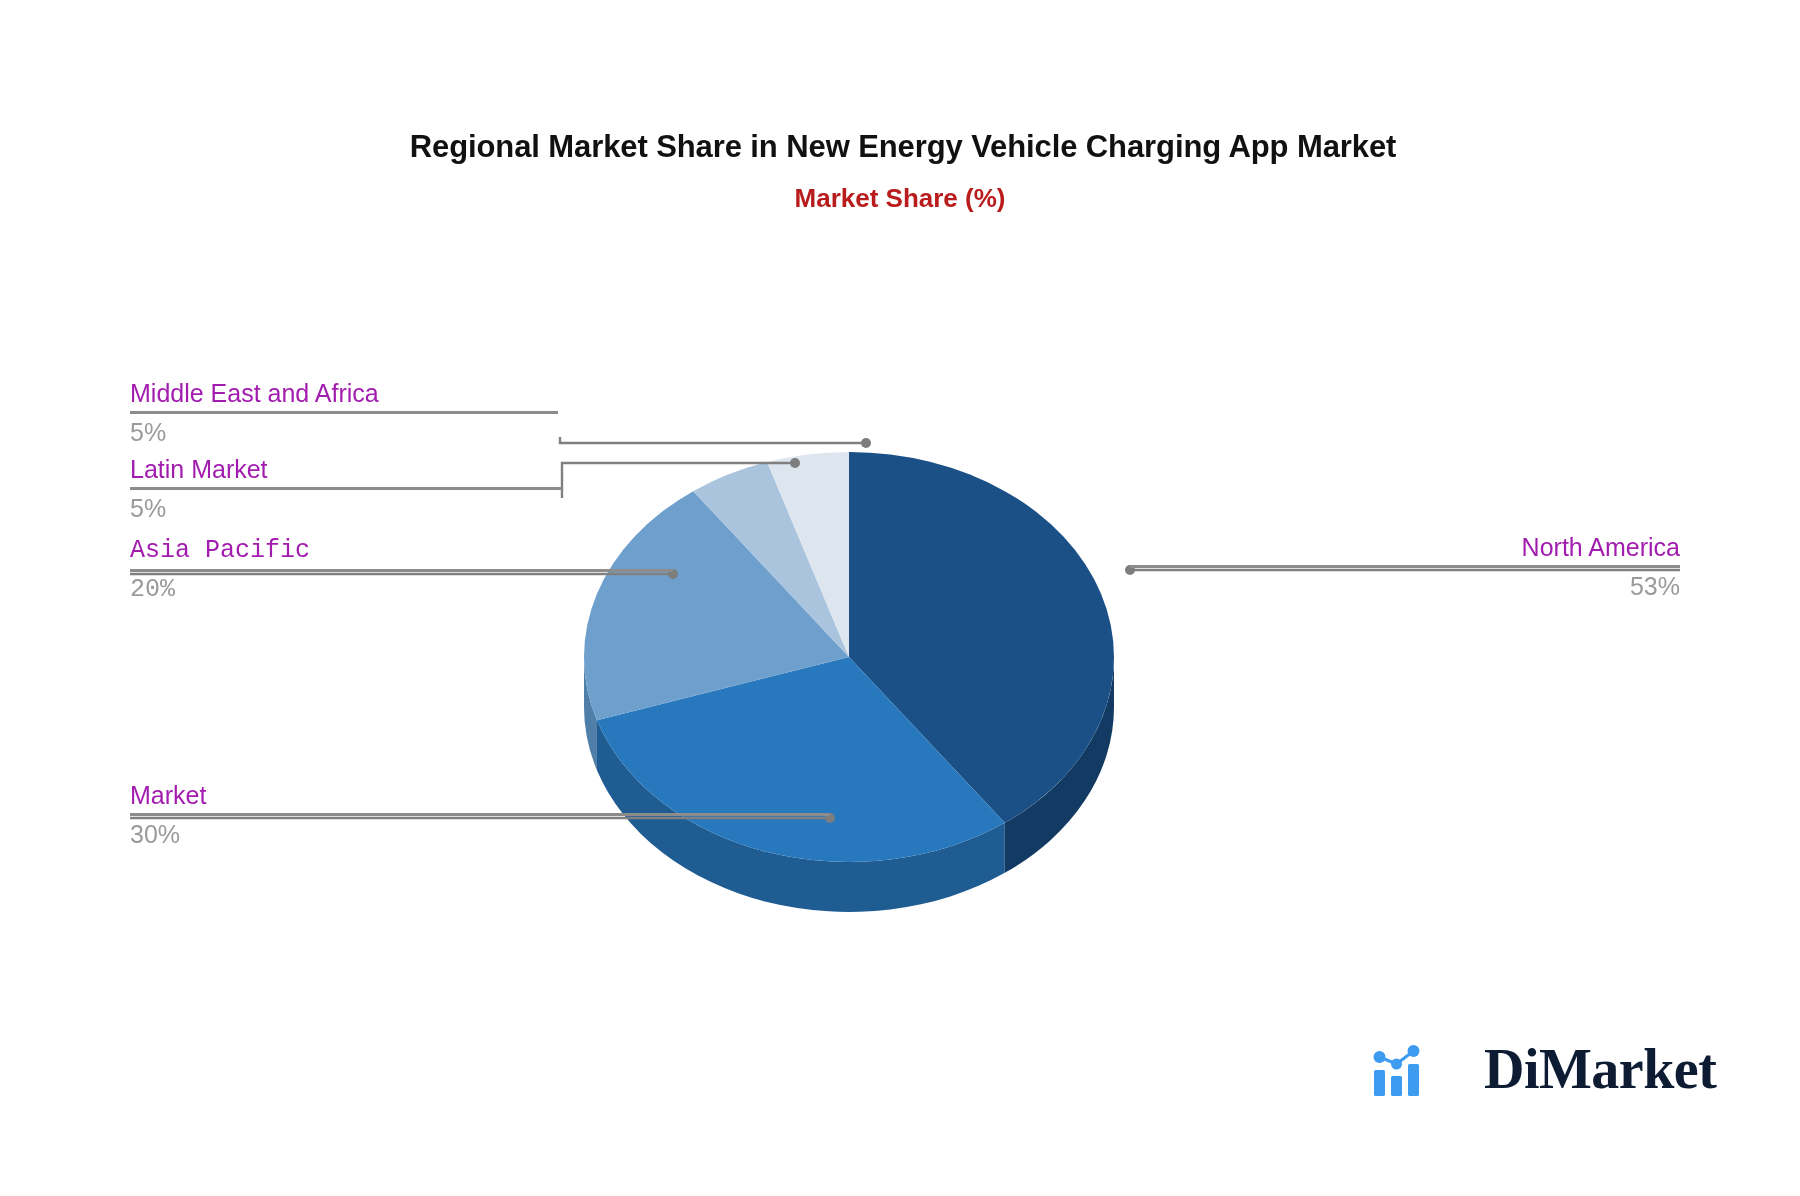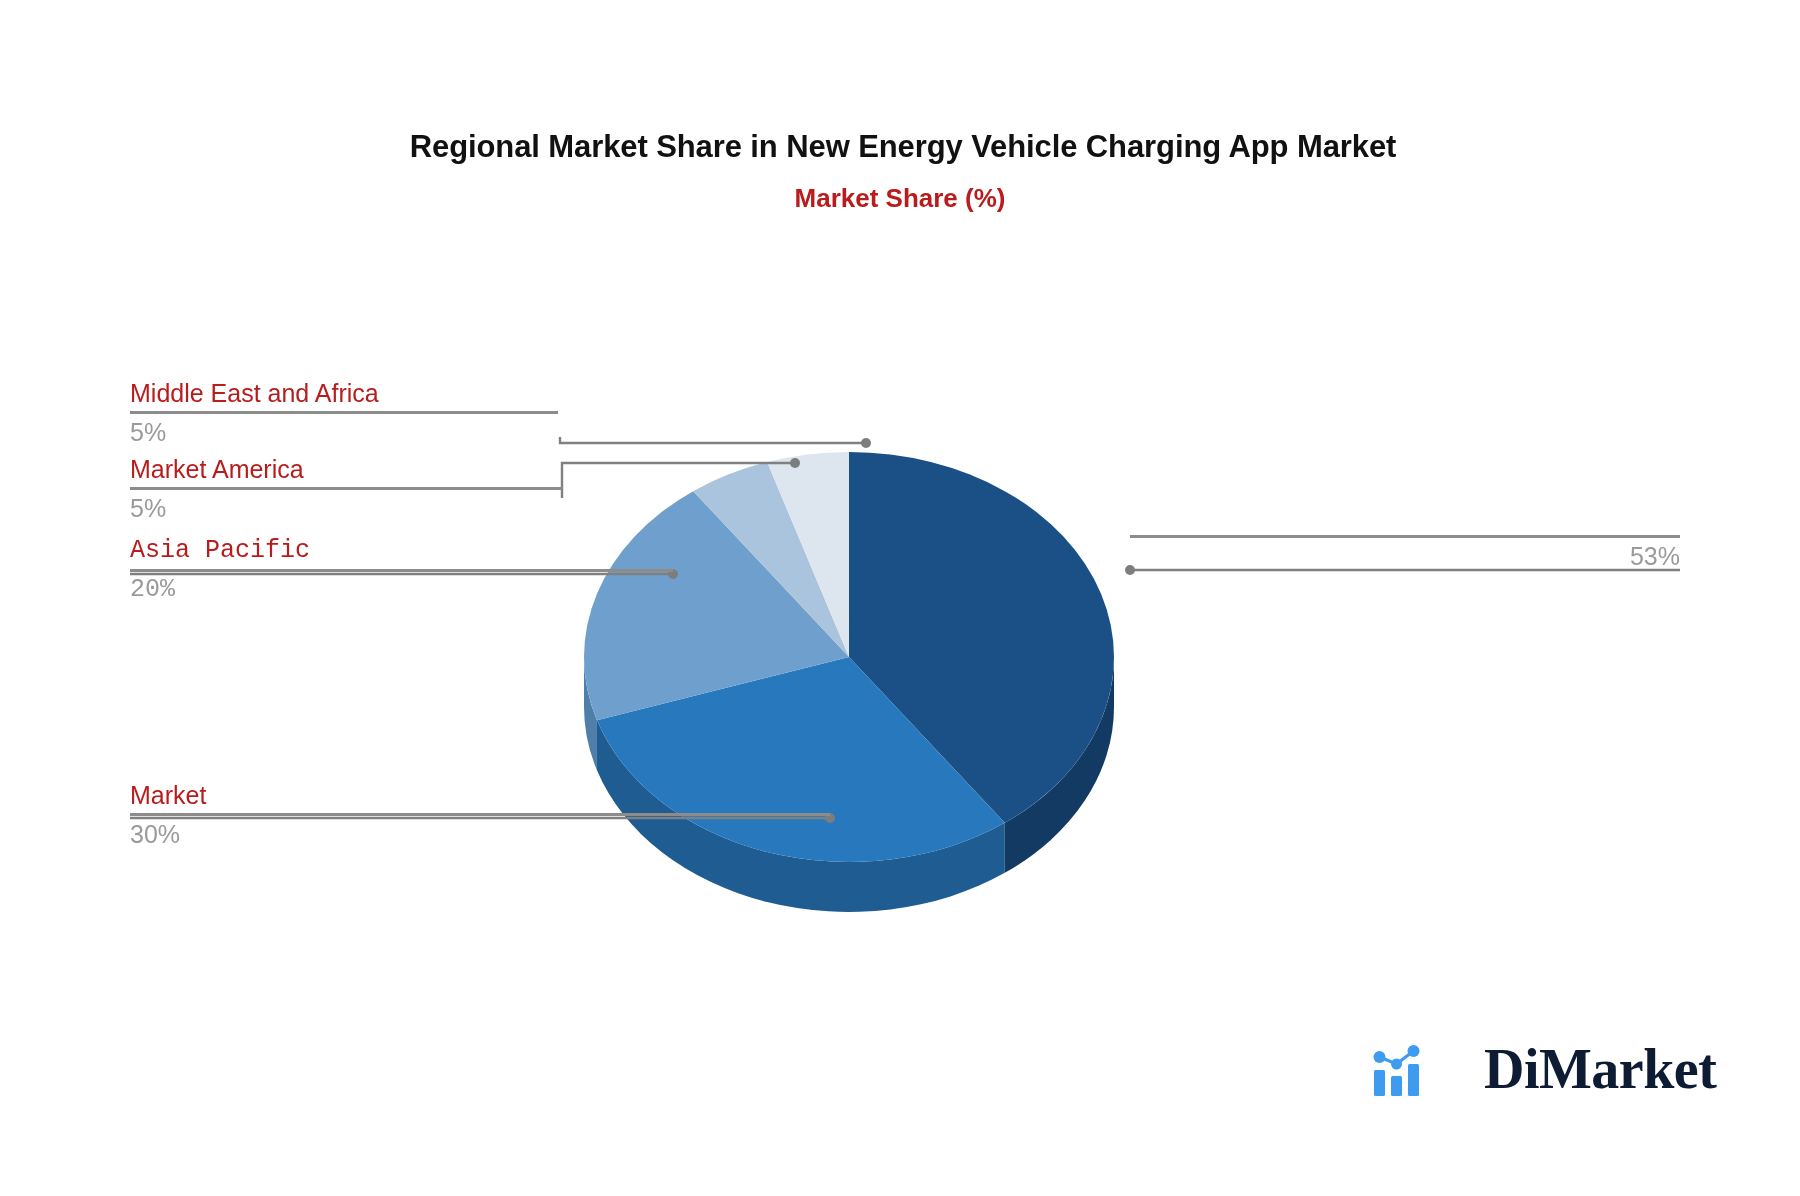--- a/index.html
+++ b/index.html
@@ -54,21 +54,21 @@
     display: block;
   }
 
   
   .callout {
     position: absolute;
     box-sizing: border-box;
   }
   .callout .cl-name {
     font-size: 25px;
-    color: #b91c1c;
+    color: #a21caf;
     line-height: 30px;
     white-space: nowrap;
   }
   .callout .cl-rule {
     height: 0;
     border-top: 3px solid #8c8c8c;
     margin-top: 3px;
   }
   .callout .cl-value {
     font-size: 25px;
@@ -158,38 +158,39 @@
     </g>
   </svg>
 
   <div class="callout left" style="left:130px; top:378px; width:428px;">
     <div class="cl-name">Middle East and Africa</div>
     <div class="cl-rule"></div>
     <div class="cl-value">5%</div>
   </div>
 
   <div class="callout left" style="left:130px; top:454px; width:432px;">
-    <div class="cl-name">Market America</div>
+    <div class="cl-name">Latin Market</div>
     <div class="cl-rule"></div>
     <div class="cl-value">5%</div>
   </div>
 
   <div class="callout left" style="left:130px; top:536px; width:543px;font-family:Liberation Mono, monospace;">
     <div class="cl-name">Asia Pacific</div>
     <div class="cl-rule"></div>
     <div class="cl-value">20%</div>
   </div>
 
   <div class="callout left" style="left:130px; top:780px; width:700px;">
     <div class="cl-name">Market</div>
     <div class="cl-rule"></div>
     <div class="cl-value">30%</div>
   </div>
 
   <div class="callout right" style="left:1130px; top:532px; width:550px;">
+    <div class="cl-name">North America</div>
     <div class="cl-rule"></div>
     <div class="cl-value">53%</div>
   </div>
 
   <div id="logo">
     <svg width="58" height="58" viewBox="0 0 58 58">
       <rect x="4" y="30" width="11" height="26" rx="1.5" fill="#3d9bf0"></rect>
       <rect x="21" y="36" width="11" height="20" rx="1.5" fill="#3d9bf0"></rect>
       <rect x="38" y="24" width="11" height="32" rx="1.5" fill="#3d9bf0"></rect>
       <polyline points="9.5,17 26.5,24 43.5,11" fill="none" stroke="#3d9bf0" stroke-width="3"></polyline>

